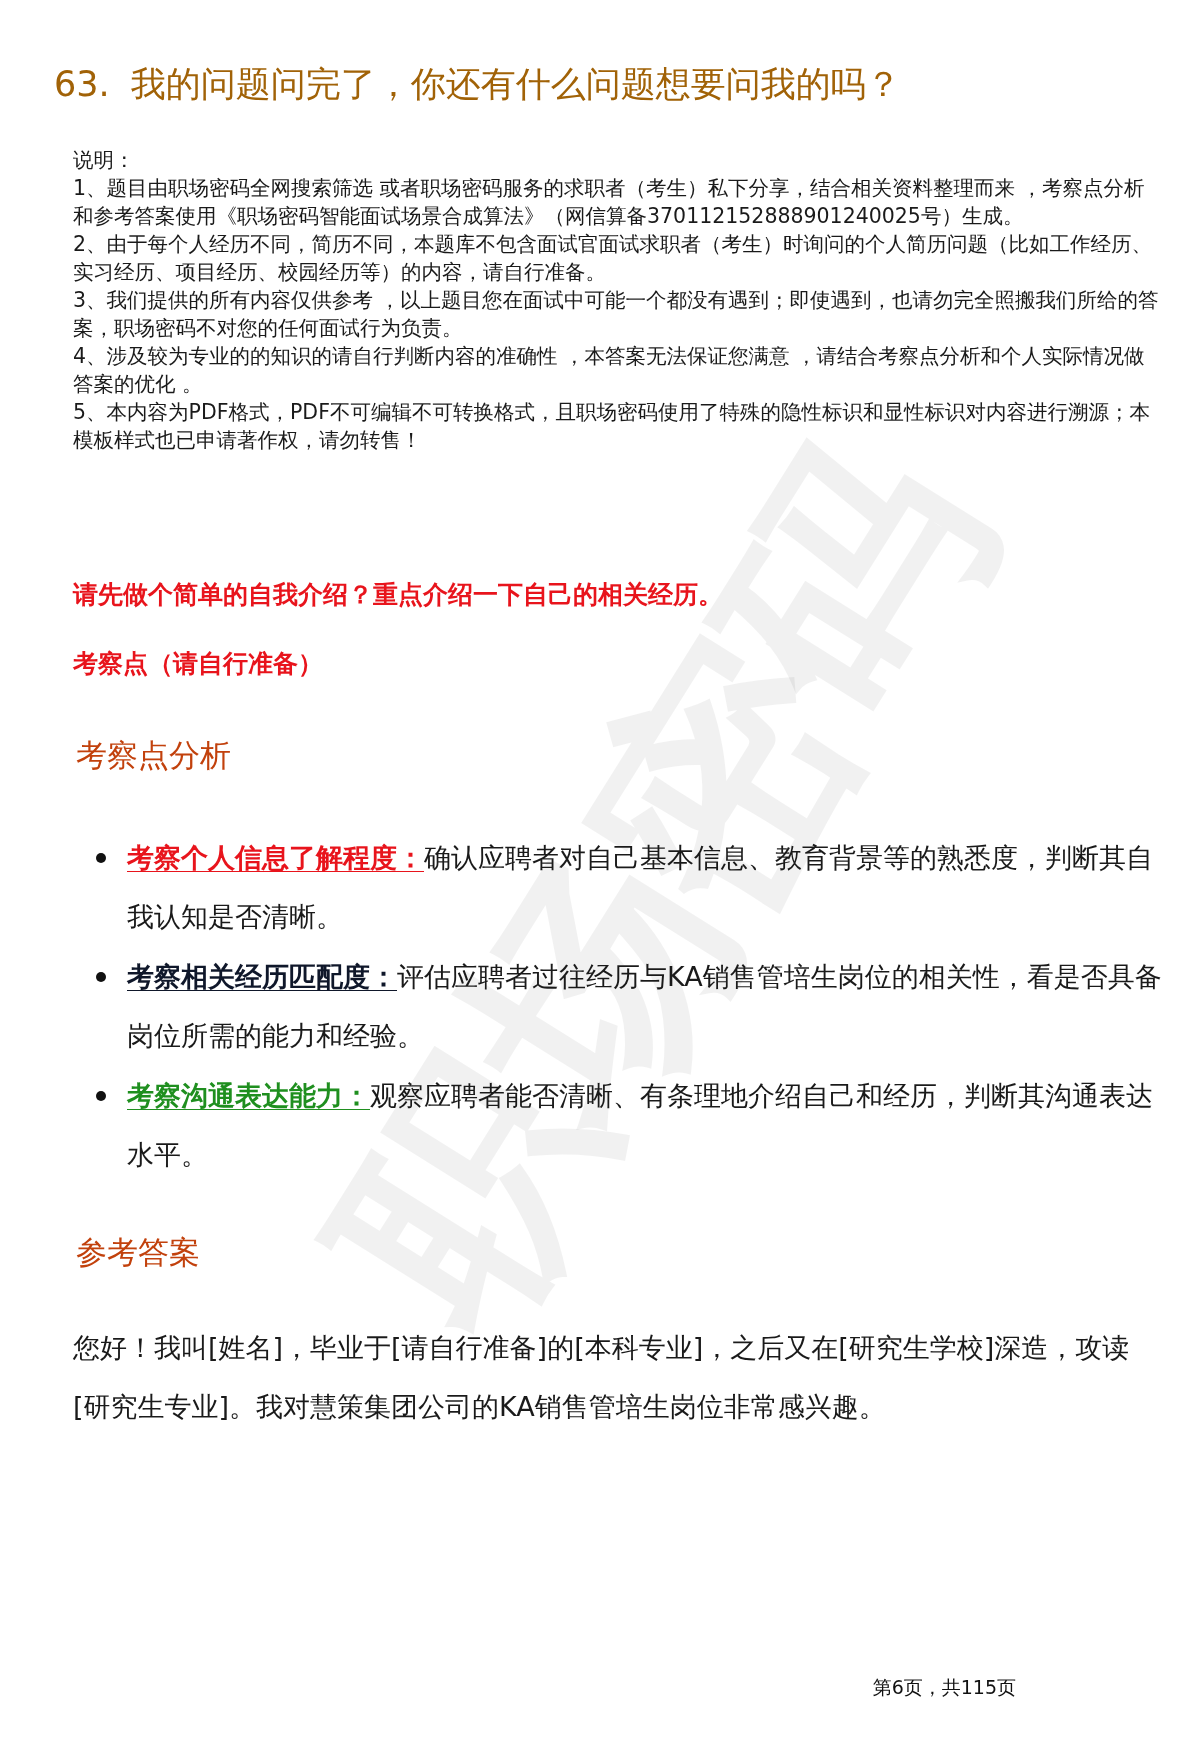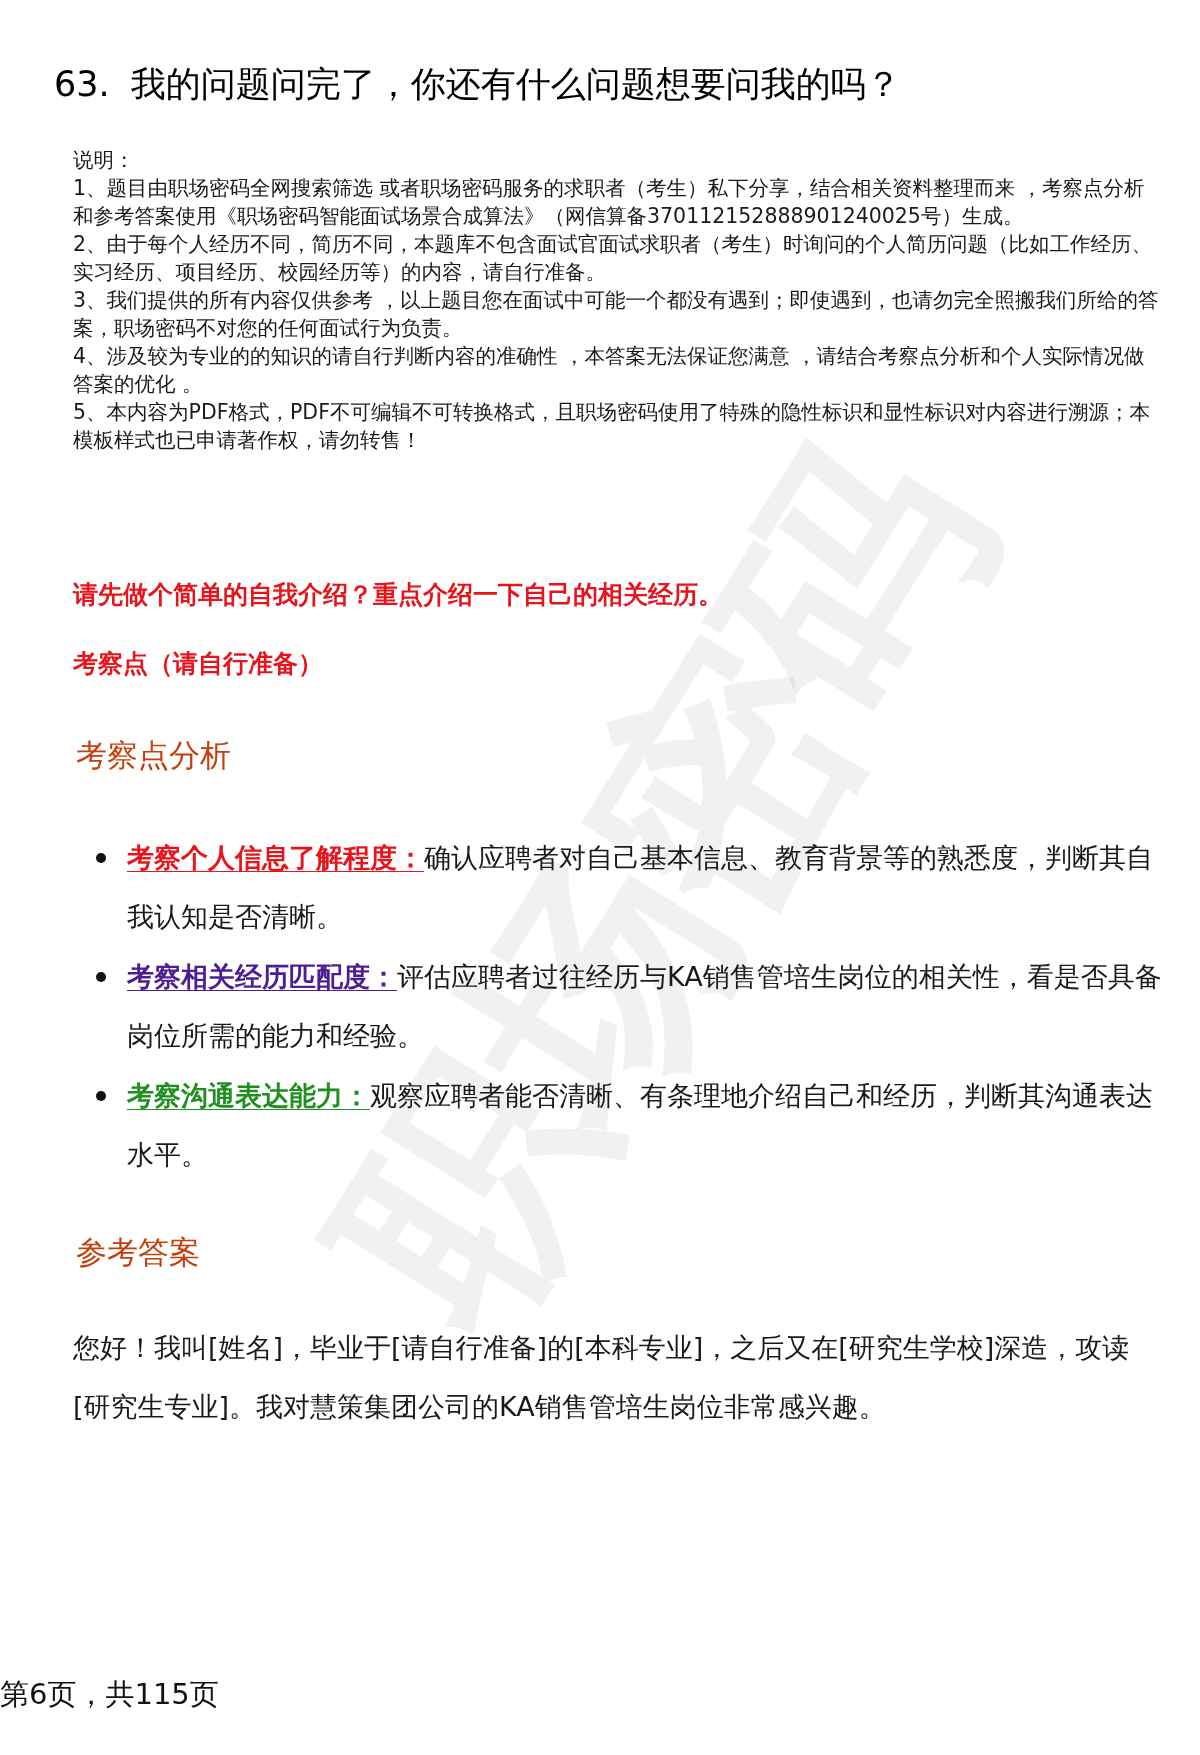--- a/index.html
+++ b/index.html
@@ -29,21 +29,21 @@
       pointer-events: none;
       z-index: 0;
     }
     .page { position: relative; z-index: 1; }
     .q-title {
       position: absolute;
       left: 54px;
       top: 60px;
       font-size: 35px;
       line-height: 48px;
-      color: #000000;
+      color: #a16207;
       white-space: nowrap;
     }
     .notes {
       position: absolute;
       left: 73px;
       top: 146px;
       width: 1090px;
       font-size: 20.5px;
       line-height: 28px;
       color: #1a1a1a;
@@ -118,22 +118,22 @@
       font-size: 27px;
       line-height: 59px;
       color: #1a1a1a;
     }
     .answer p { margin: 0 0 29px 0; }
     .footer {
       position: absolute;
       left: 0;
       width: 1016px;
       top: 1675px;
-      text-align: left;
-      font-size: 29px;
+      text-align: right;
+      font-size: 19px;
       color: #111;
     }
   </style>
 </head>
 <body>
 
 <div class="watermark">职场密码</div>
 
 <div class="page">
 
@@ -157,21 +157,21 @@
 
   <div class="section-h sec1">考察点分析</div>
 
   <ul class="bullets">
     <li>
       <span class="dot"></span>
       <span class="hl" style="color:#e8141c">考察个人信息了解程度：</span><span>确认应聘者对自己基本信息、教育背景等的熟悉度，判断其自我认知是否清晰。</span>
     </li>
     <li>
       <span class="dot"></span>
-      <span class="hl" style="color:#4c1d95">考察相关经历匹配度：</span><span>评估应聘者过往经历与KA销售管培生岗位的相关性，看是否具备岗位所需的能力和经验。</span>
+      <span class="hl" style="color:#0f172a">考察相关经历匹配度：</span><span>评估应聘者过往经历与KA销售管培生岗位的相关性，看是否具备岗位所需的能力和经验。</span>
     </li>
     <li>
       <span class="dot"></span>
       <span class="hl" style="color:#1f8f1f">考察沟通表达能力：</span><span>观察应聘者能否清晰、有条理地介绍自己和经历，判断其沟通表达水平。</span>
     </li>
   </ul>
 
   <div class="section-h sec2">参考答案</div>
 
   <div class="answer">

